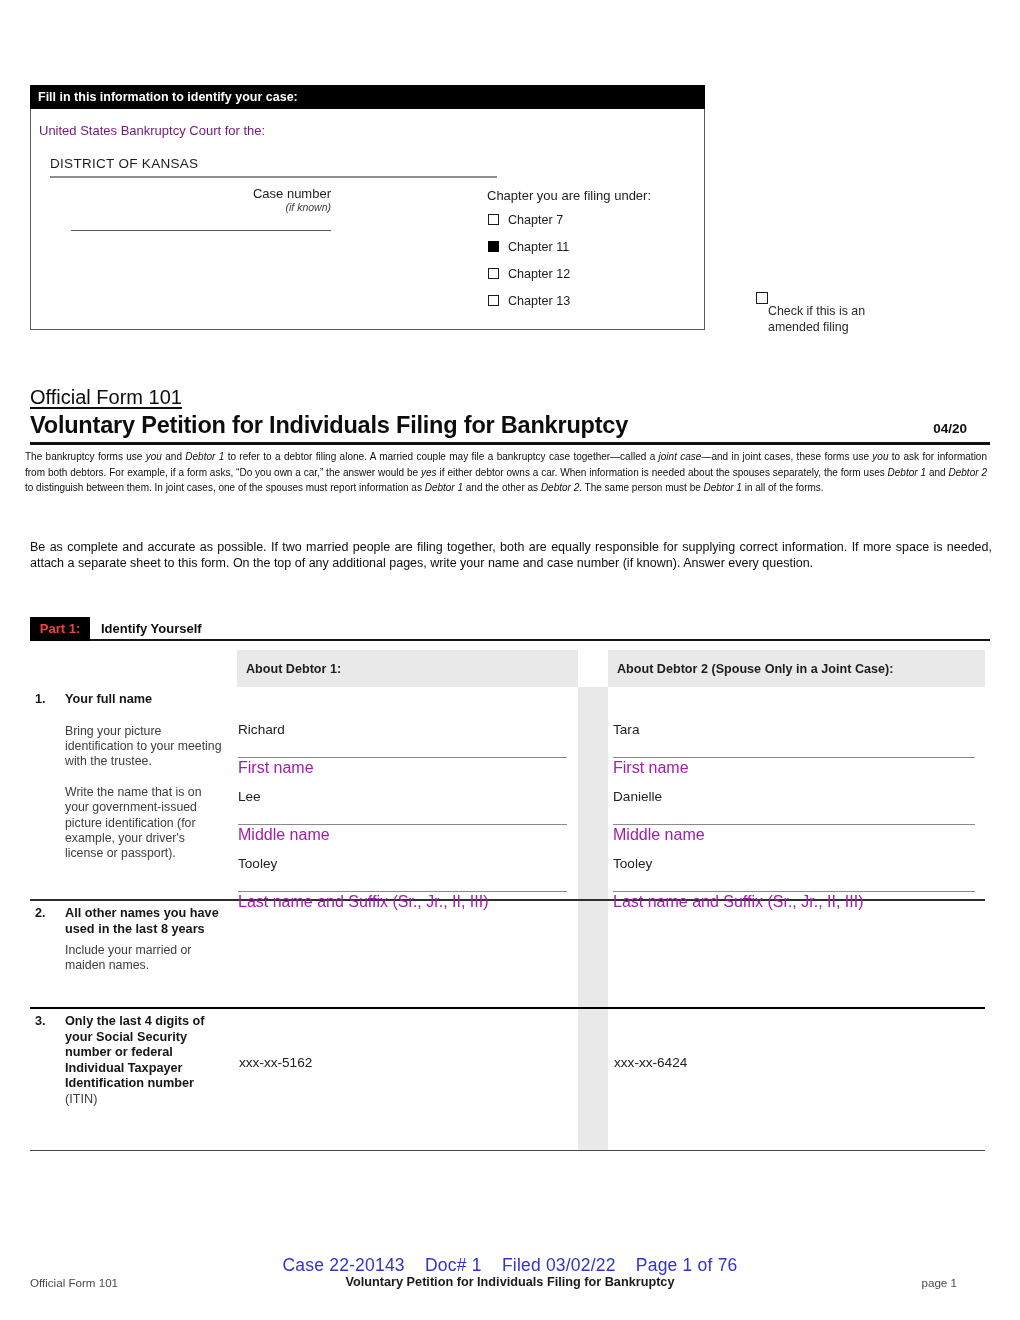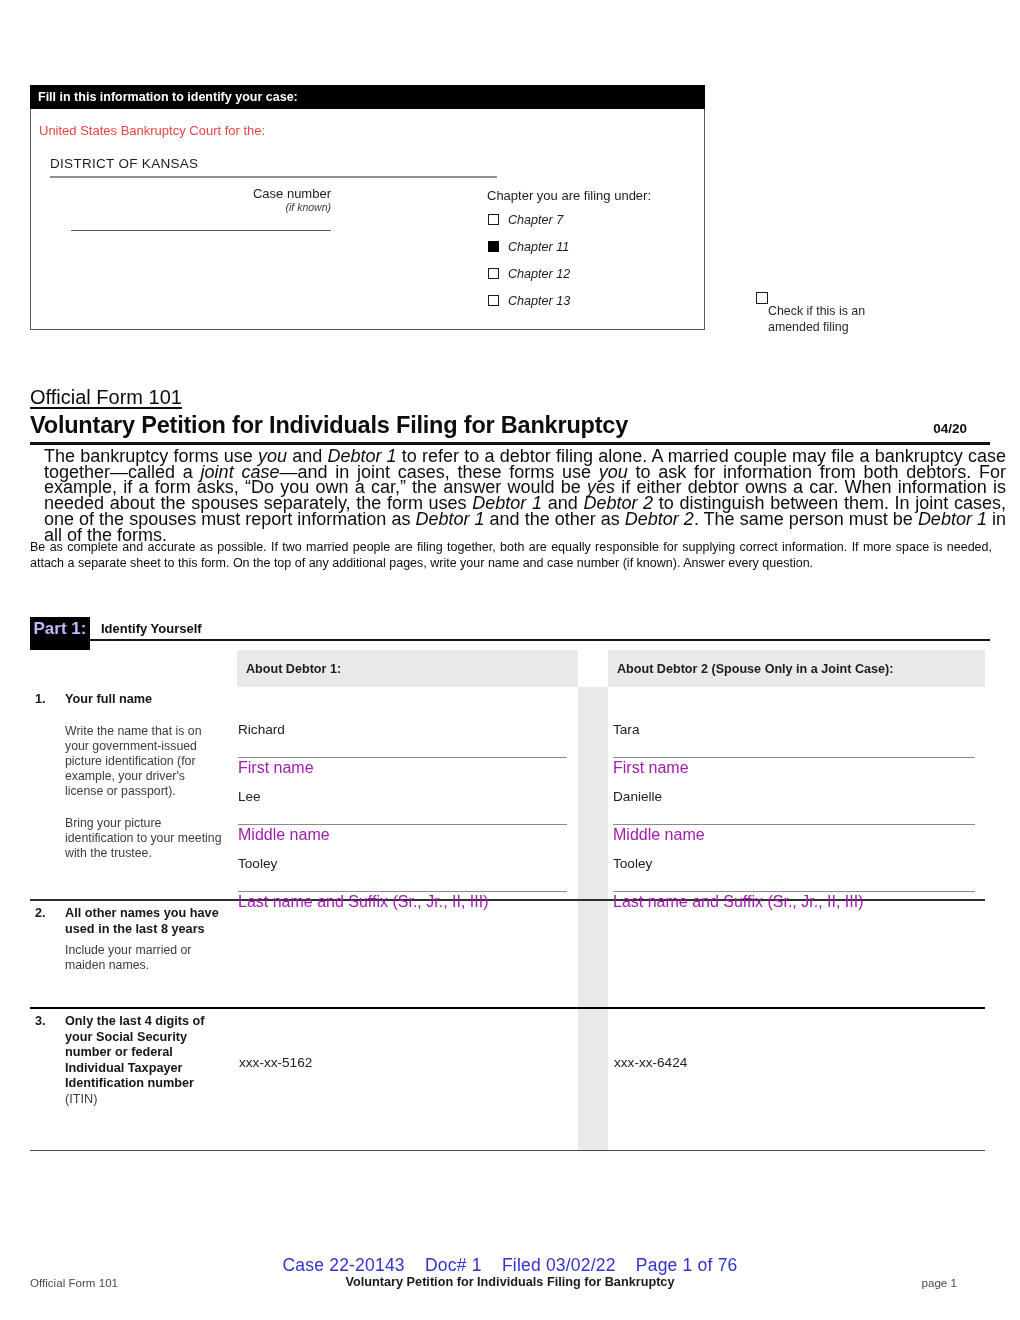--- a/index.html
+++ b/index.html
@@ -2,53 +2,53 @@
 <html><head>
 <meta charset="utf-8">
 <style>
   * { margin:0; padding:0; box-sizing:border-box; }
   body { background:#fff; font-family:"Liberation Sans","DejaVu Sans",sans-serif; color:#111; }
   .page { position:relative; width:1020px; height:1320px; background:#fff; overflow:hidden; }
 
   
   .identify-box { position:absolute; left:30px; top:85px; width:675px; height:245px; border:1px solid #5a5a5a; background:#fff; }
   .black-bar { position:absolute; left:-1px; top:-1px; right:-1px; height:24px; background:#000; color:#fff; font-size:12.5px; font-weight:bold; line-height:24px; padding-left:8px; }
-  .court-label { position:absolute; left:8px; top:37px; font-size:13px; color:#ef4444; }
+  .court-label { position:absolute; left:8px; top:37px; font-size:13px; color:#701a75; }
   .district-field { position:absolute; left:19px; top:64px; width:447px; height:28px; line-height:28px; font-size:13.5px; color:#1d1d1d; border-bottom:2px solid #8f8f8f; letter-spacing:0.3px; }
   .casenum-row { position:absolute; left:8px; top:100px; display:flex; align-items:flex-end;flex-direction:column; }
   .casenum-label { font-size:13px; color:#1d1d1d; }
   .casenum-hint { font-size:10.5px; font-style:italic; color:#3c3c3c; margin-left:5px; padding-bottom:1px; }
   .casenum-line { display:inline-block; width:260px; height:17px; border-bottom:1.5px solid #555; margin-left:32px; }
   .chapter-head { position:absolute; left:456px; top:102px; font-size:13px; color:#1d1d1d; }
   .chapter-list { position:absolute; left:457px; top:128px; }
   .chapter-item { display:flex; align-items:flex-start; margin-bottom:14px; height:13px; }
   .cb { display:inline-block; width:11px; height:11px; border:1.5px solid #1c1c1c; background:#fff; flex:0 0 auto; }
   .cb[data-checked="true"] { background:#000; border-color:#000; }
-  .cb-label { font-size:12.6px; color:#1d1d1d; margin-left:9px; line-height:13px;font-style:italic; }
+  .cb-label { font-size:12.6px; color:#1d1d1d; margin-left:9px; line-height:13px; }
 
   
   .amended { position:absolute; left:756px; top:291px; display:flex; width:150px;flex-direction:column; }
   .amended .cb { width:12px; height:12px; margin-top:1px; }
   .amended-label { font-size:12.4px; color:#2a2a2a; margin-left:12px; line-height:15.5px; width:112px; }
 
   
   .heading { position:absolute; left:30px; top:386px; width:960px; }
   .form-number { font-size:20px; color:#0d0d0d; text-decoration:underline; text-underline-offset:3px; }
   .title-row { display:flex; justify-content:space-between; align-items:flex-end; margin-top:3px; }
   .main-title { font-size:23.5px; font-weight:bold; color:#0d0d0d; letter-spacing:-0.2px; }
   .version { font-size:13.5px; font-weight:bold; color:#0d0d0d; margin-right:23px; padding-bottom:3px; }
   .title-rule { height:2.5px; background:#111; margin-top:3px; }
 
   
-  .p1 { position:absolute; left:44px; top:449px; width:962px; font-size:18px; line-height:15.7px; text-align:justify; color:#0e0e0e; }
+  .p1 { position:absolute; left:25px; top:449px; width:962px; font-size:10px; line-height:15.7px; text-align:justify; color:#0e0e0e; }
   .p2 { position:absolute; left:30px; top:540px; width:962px; font-size:12.5px; line-height:15.7px; text-align:justify; color:#0e0e0e; }
 
   
   .part1 { position:absolute; left:30px; top:617px; width:960px; height:24px; border-bottom:2px solid #161616; display:flex; }
-  .part1-box { background:#000; color:#c4b5fd; width:60px; height:33px; line-height:24px; text-align:center; font-size:17px; font-weight:bold; }
+  .part1-box { background:#000; color:#ef4444; width:60px; height:24px; line-height:24px; text-align:center; font-size:13px; font-weight:bold; }
   .part1-title { font-size:13px; font-weight:bold; color:#0d0d0d; line-height:24px; margin-left:11px; }
 
   
   .tbl { position:absolute; left:30px; top:648px; width:955px; display:grid; grid-template-columns:207px 341px 30px 377px; grid-template-rows:39px 214px 108px 142px; }
   .hdr-cell { background:#e9e9e9; display:flex; align-items:center; font-size:12.6px; font-weight:bold; color:#1d1d1d; padding-left:9px; margin-top:2px; }
   .gutter { background:#e9e9e9; }
   .b1 { border-bottom:2px solid #2e2e2e; }
   .b2 { border-bottom:2.5px solid #000; }
   .b3 { border-bottom:1.5px solid #474747; }
   .qcell { padding:5px 10px 0 5px; }
@@ -136,22 +136,22 @@
     <div></div>
     <div class="hdr-cell">About Debtor 1:</div>
     <div></div>
     <div class="hdr-cell">About Debtor 2 (Spouse Only in a Joint Case):</div>
 
     <div class="qcell b1">
       <div class="qnum-row">
         <span class="qnum">1.</span>
         <span class="qtitle">Your full name</span>
       </div>
+      <div class="qhelp qhelp2">Bring your picture identification to your meeting with the trustee.</div>
       <div class="qhelp">Write the name that is on your government-issued picture identification (for example, your driver's license or  passport).</div>
-      <div class="qhelp qhelp2">Bring your picture identification to your meeting with the trustee.</div>
     </div>
     <div class="b1">
       <div class="fields-d1">
         <div class="fieldgroup">
           <div class="fieldvalue">Richard</div>
           <div class="fieldlabel">First name</div>
         </div>
         <div class="fieldgroup">
           <div class="fieldvalue">Lee</div>
           <div class="fieldlabel">Middle name</div>

